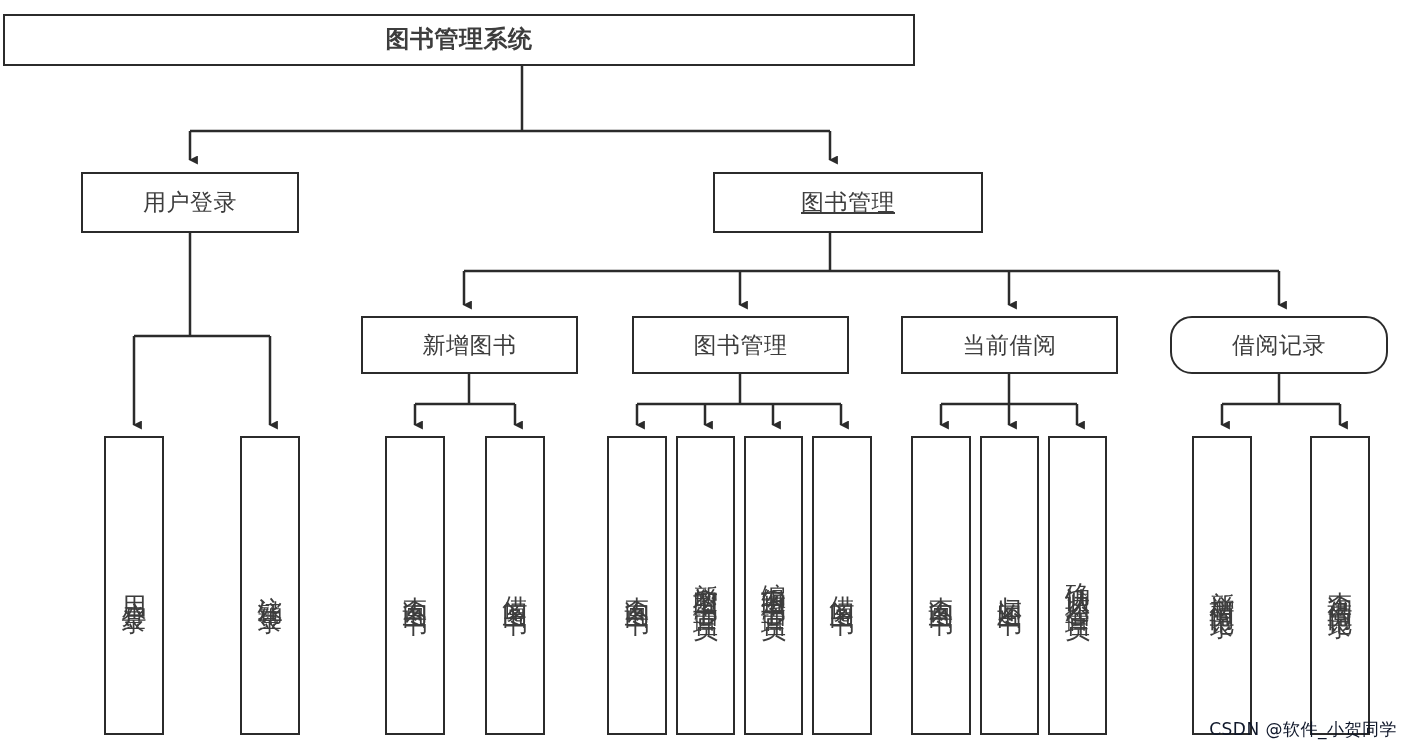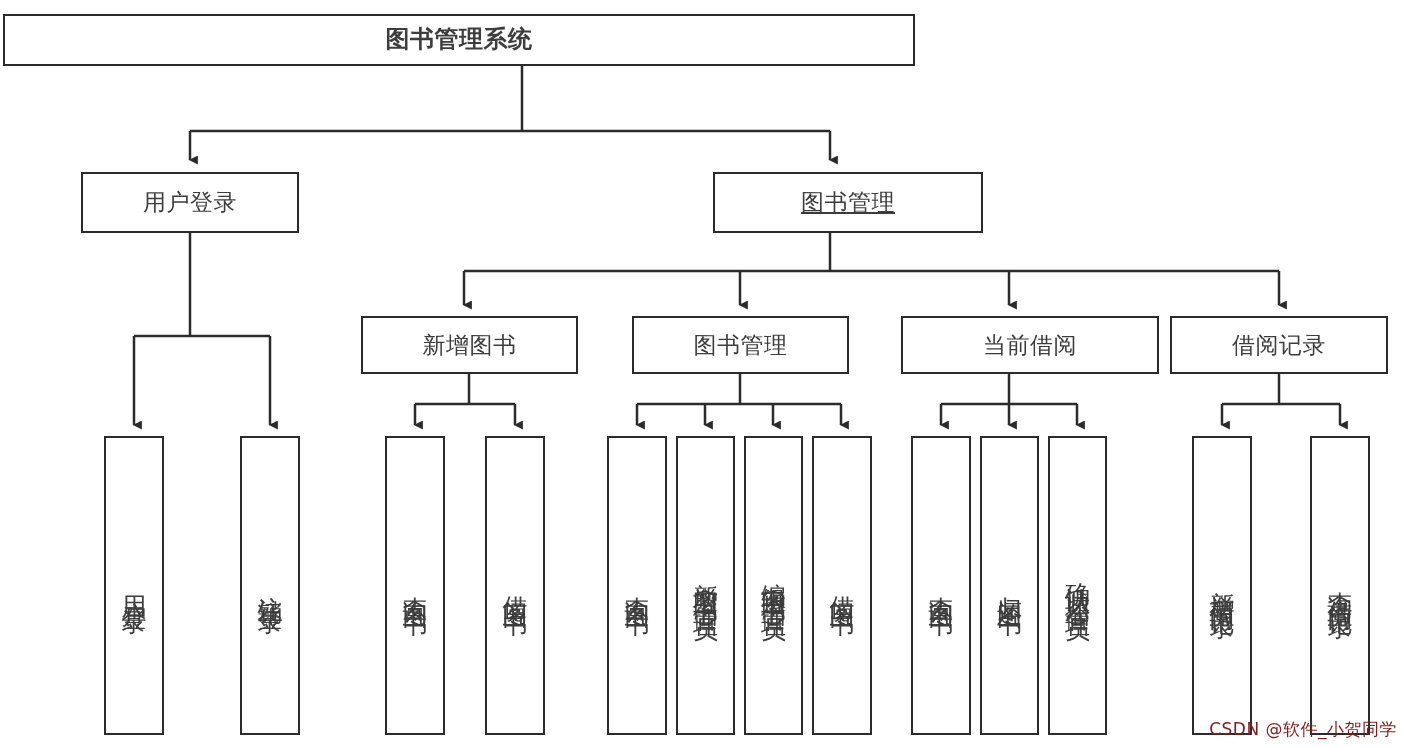--- a/index.html
+++ b/index.html
@@ -62,21 +62,21 @@
     font-size: 25px;
     line-height: 1;
     letter-spacing: 5px;
     white-space: nowrap;
   }
   #watermark {
     position: absolute;
     right: 8px;
     bottom: 6px;
     font-size: 17px;
-    color: #7f1d1d;
+    color: #0f172a;
     letter-spacing: 0.5px;
     white-space: nowrap;
     pointer-events: none;
   }
 </style>
 </head>
 <body>
 
 <div id="canvas">
 
@@ -144,25 +144,25 @@
   </div>
 
   <div class="node horiz" style="left:361px; top:316px; width:217px; height:58px;">
     <span class="lbl">新增图书</span>
   </div>
 
   <div class="node horiz" style="left:632px; top:316px; width:217px; height:58px;">
     <span class="lbl">图书管理</span>
   </div>
 
-  <div class="node horiz" style="left:901px; top:316px; width:258px; height:58px;">
+  <div class="node horiz" style="left:901px; top:316px; width:217px; height:58px;">
     <span class="lbl">当前借阅</span>
   </div>
 
-  <div class="node horiz" style="left:1170px; top:316px; width:218px; height:58px;">
+  <div class="node horiz" style="left:1170px; top:316px; width:218px; height:58px;border-radius:22px;">
     <span class="lbl">借阅记录</span>
   </div>
 
   <div class="node vert" style="left:104px; top:436px; width:60px; height:299px;">
     <span class="lbl">用户登录</span>
   </div>
 
   <div class="node vert" style="left:240px; top:436px; width:60px; height:299px;">
     <span class="lbl">注销登录</span>
   </div>

